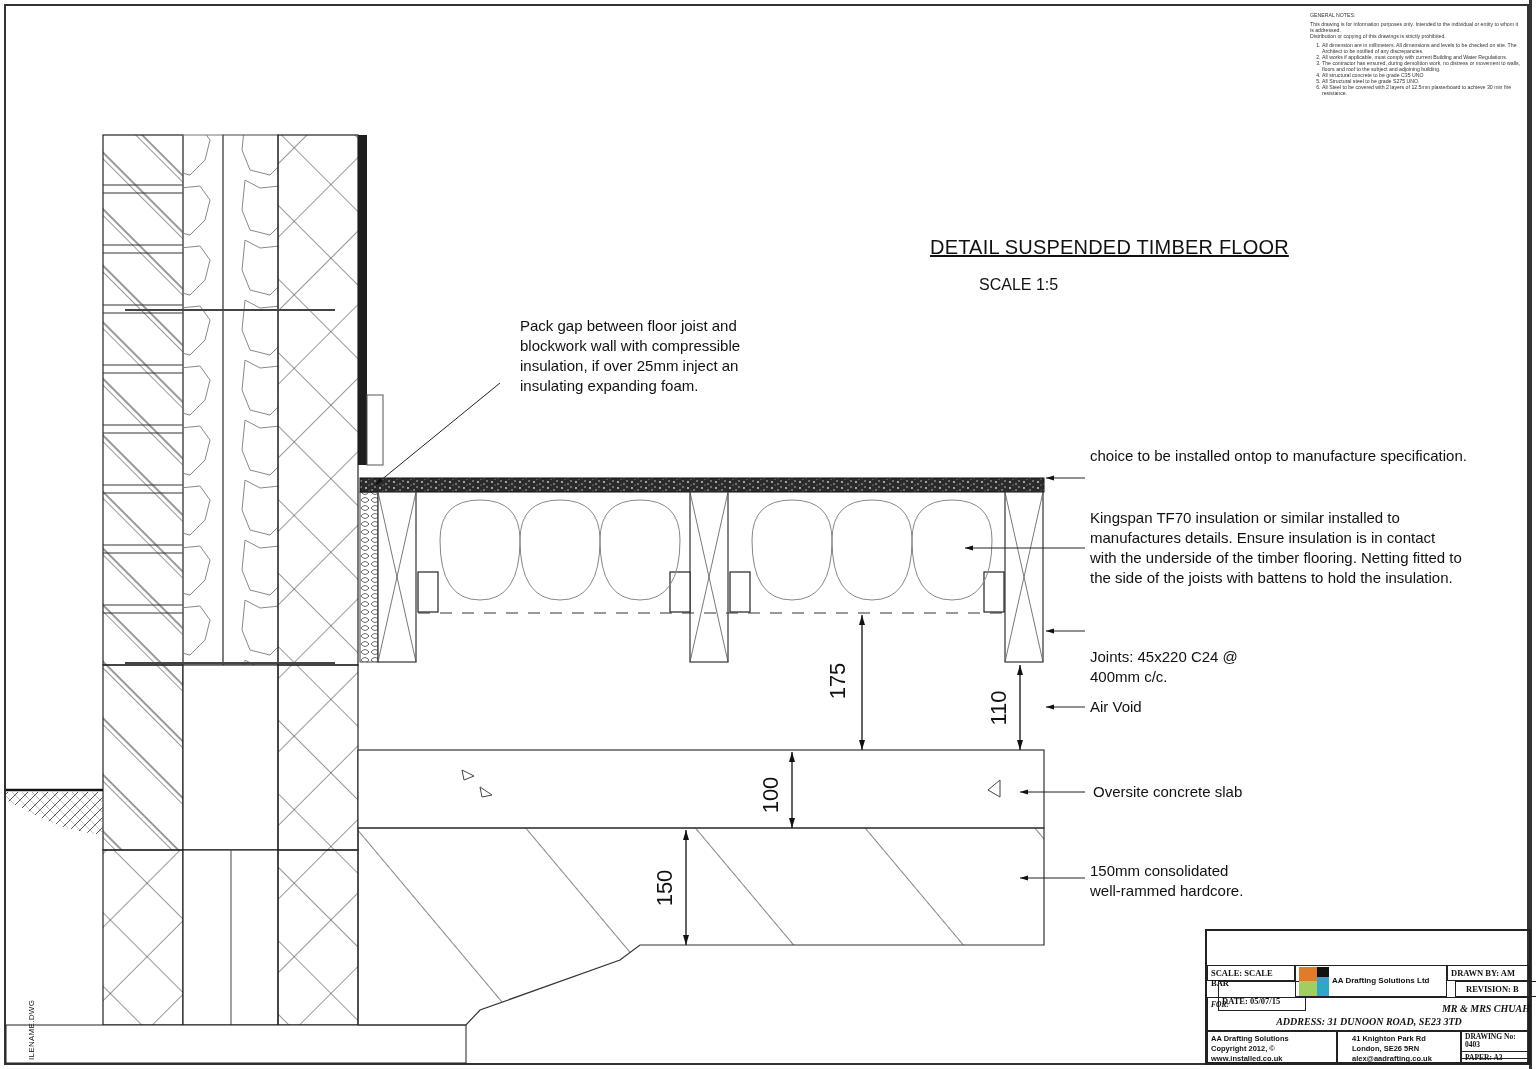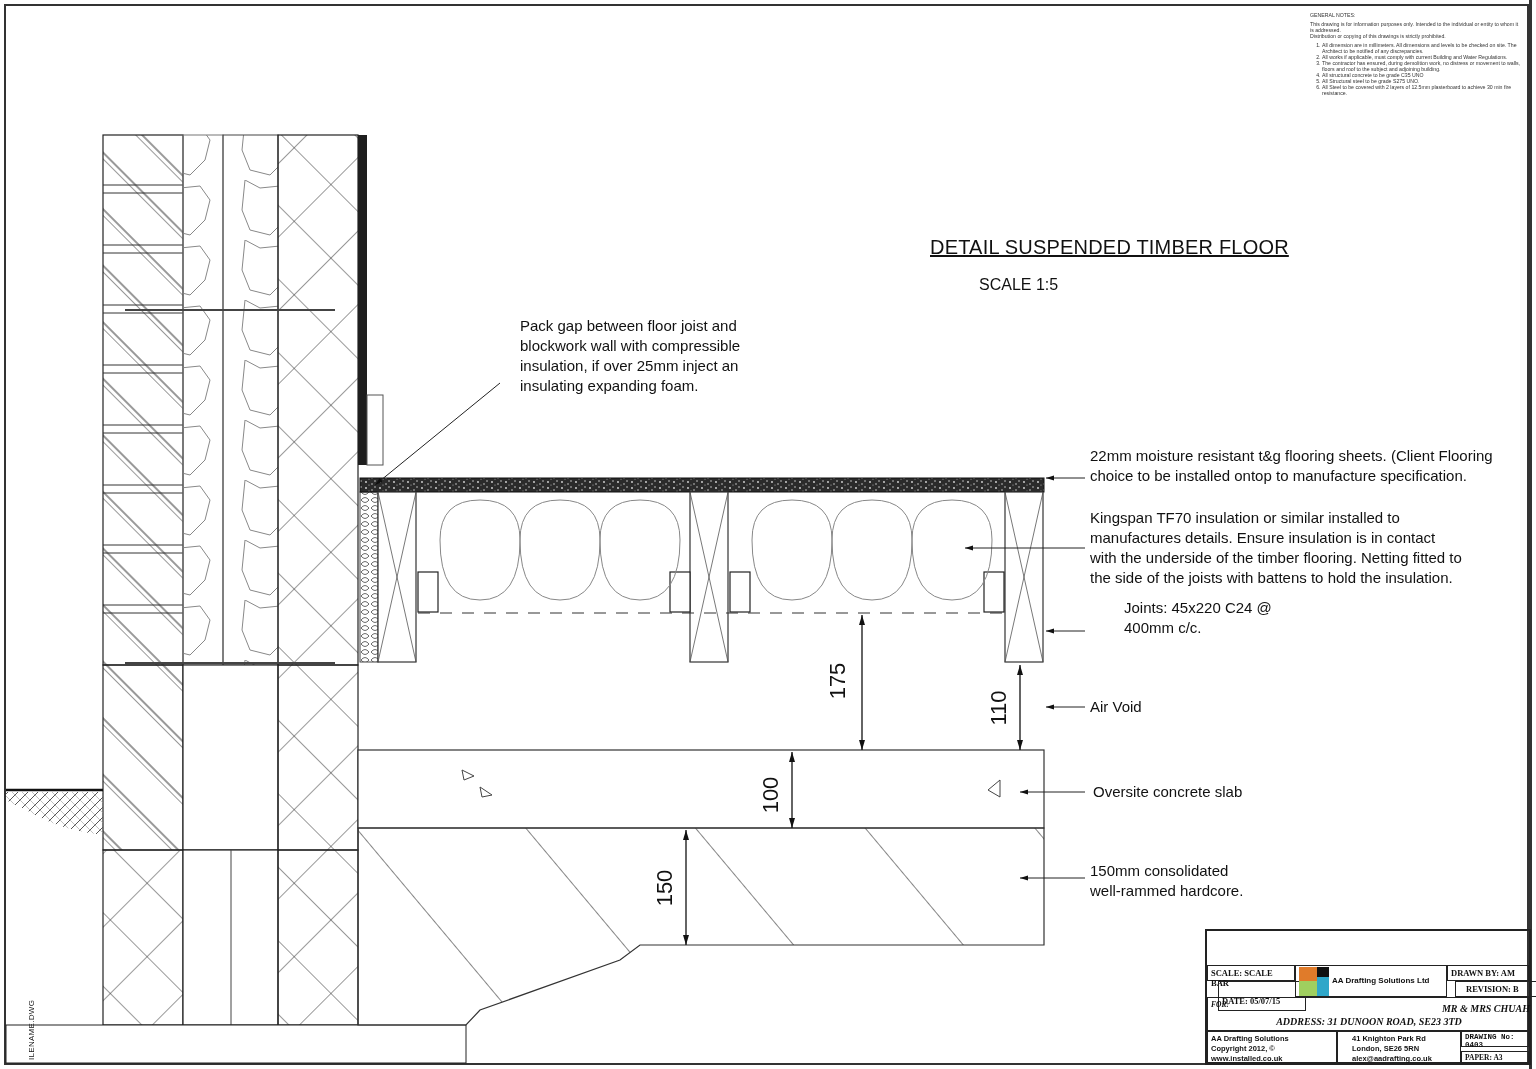--- a/index.html
+++ b/index.html
@@ -181,30 +181,29 @@
 <div class="title">DETAIL SUSPENDED TIMBER FLOOR</div>
 <div class="scale">SCALE 1:5</div>
 
 <div class="label" style="left:520px;top:316px;">
   <div>Pack gap between floor joist and</div>
     <div>blockwork wall with compressible</div>
   <div>insulation, if over 25mm inject an</div>
     <div>insulating expanding foam.</div>
 </div>
 <div class="label" style="left:1090px;top:446px;">
-  <div>22mm moisture resistant t&amp;g flooring sheets. (Client Flooring</div>
     <div>choice to be installed ontop to manufacture specification.</div>
 </div>
 <div class="label" style="left:1090px;top:508px;">
   <div>Kingspan TF70 insulation or similar installed to</div>
     <div>manufactures details. Ensure insulation is in contact</div>
   <div>with the underside of the timber flooring. Netting fitted to</div>
     <div>the side of the joists with battens to hold the insulation.</div>
 </div>
-<div class="label" style="left:1090px;top:598px;margin-left:34px;">
+<div class="label" style="left:1090px;top:647px;">
   <div>Joints: 45x220 C24 @</div>
     <div>400mm c/c.</div>
 </div>
 <div class="label" style="left:1090px;top:697px;">Air Void</div>
 <div class="label" style="left:1093px;top:782px;">Oversite concrete slab</div>
 <div class="label" style="left:1090px;top:861px;">
   <div>150mm consolidated</div>
     <div>well-rammed hardcore.</div>
 </div>
 
@@ -237,18 +236,18 @@
   <div class="cell sans" style="left:0;top:100px;width:130px;height:32px;font-size:7.5px;padding:2px 3px;line-height:10px;">
     <div>AA Drafting Solutions</div>
       <div>Copyright 2012, ©</div>
       <div>www.installed.co.uk</div>
   </div>
   <div class="cell sans" style="left:130px;top:100px;width:124px;height:32px;font-size:7.5px;padding:2px 3px 2px 14px;line-height:10px;">
     <div>41 Knighton Park Rd</div>
       <div>London, SE26 5RN</div>
       <div>alex@aadrafting.co.uk</div>
   </div>
-  <div class="cell" style="left:254px;top:100px;width:68px;height:16px;font-size:7.5px;padding:1px 3px;line-height:8px;font-family:Liberation Mono, monospace;">
+  <div class="cell" style="left:254px;top:100px;width:68px;height:28px;font-size:7.5px;padding:1px 3px;line-height:8px;">
     <div>DRAWING No:</div>
       <div>0403</div>
   </div>
   <div class="cell" style="left:254px;top:120px;width:68px;height:12px;font-size:7.5px;padding:1px 3px;">PAPER: A3</div>
 </div>
 
 </body></html>

